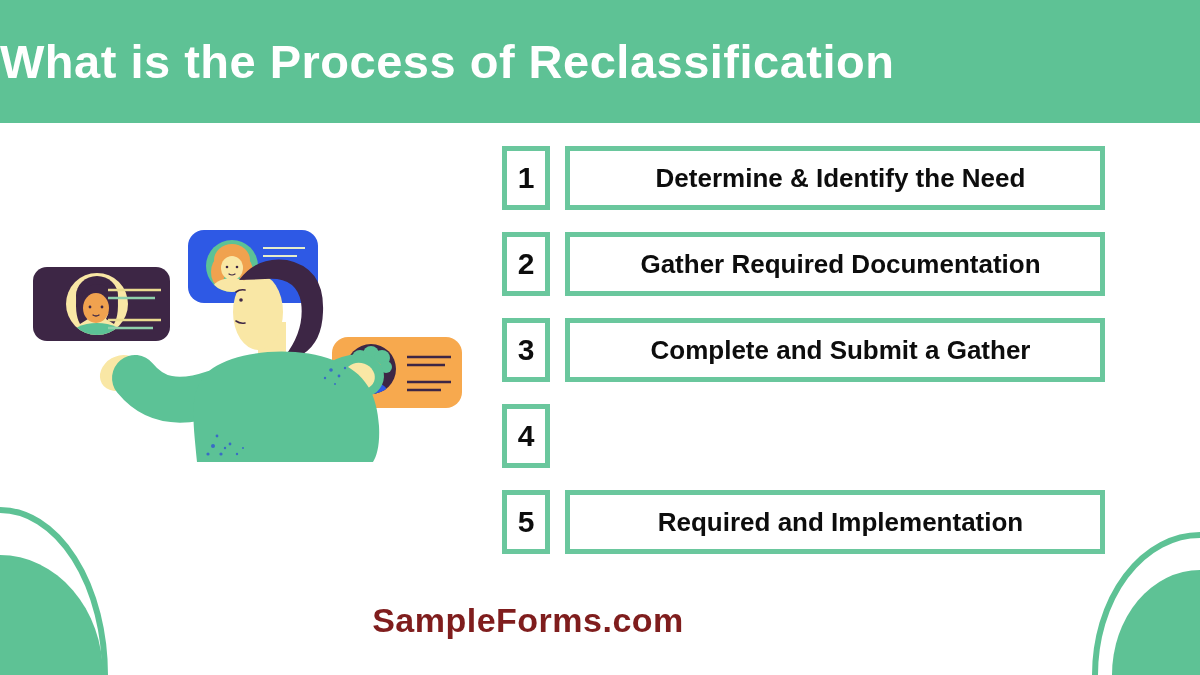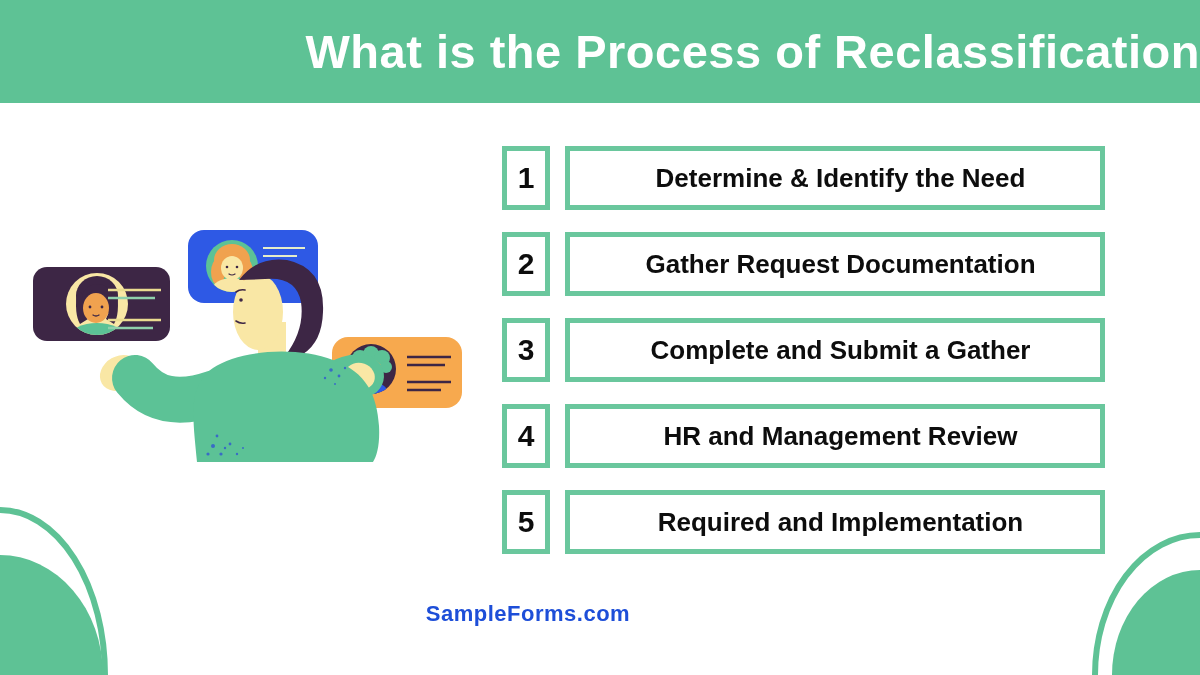--- a/index.html
+++ b/index.html
@@ -2,22 +2,22 @@
 <html><head>
 <meta charset="utf-8">
 <style>
   html,body{margin:0;padding:0;}
   .page{
     position:relative;width:1200px;height:675px;background:#ffffff;
     overflow:hidden;font-family:"Liberation Sans",sans-serif;
   }
   
   .header{
-    position:absolute;left:0;top:0;width:1200px;height:103px;
-    background:#5EC295;display:flex;align-items:center;justify-content:flex-end;
+    position:absolute;left:0;top:0;width:1200px;height:123px;
+    background:#5EC295;display:flex;align-items:center;justify-content:flex-start;
   }
   .header h1{
     margin:0;color:#ffffff;font-size:47px;font-weight:bold;letter-spacing:.5px;
   }
   
   .steps{position:absolute;left:502px;top:146px;width:603px;z-index:2;}
   .step-row{display:flex;margin-bottom:22px;height:64px;}
   .num-box{
     width:48px;height:64px;box-sizing:border-box;border:5px solid #6AC79D;
     background:#fff;display:flex;align-items:center;justify-content:center;
@@ -26,21 +26,21 @@
   .label-box{
     flex:1;margin-left:15px;height:64px;box-sizing:border-box;border:5px solid #6AC79D;
     background:#fff;display:flex;align-items:center;justify-content:center;
     font-size:26px;font-weight:bold;color:#0d0d0d;white-space:nowrap;padding-left:11px;
   }
   
   .illus{position:absolute;left:25px;top:218px;width:450px;height:250px;z-index:1;}
   
   .brand{
     position:absolute;left:0;top:601px;width:1056px;text-align:center;
-    font-size:22px;font-weight:bold;color:#1d4ed8;letter-spacing:.5px;z-index:2;
+    font-size:34px;font-weight:bold;color:#7f1d1d;letter-spacing:.5px;z-index:2;
   }
   
   .corner{position:absolute;z-index:0;}
   .corner.bl{left:0;bottom:0;}
   .corner.br{right:0;bottom:0;}
 </style>
 </head>
 <body>
 
 <div class="page">
@@ -155,29 +155,28 @@
     </g>
   </svg>
 
   <div class="steps">
     <div class="step-row">
       <div class="num-box">1</div>
       <div class="label-box">Determine &amp; Identify the Need</div>
     </div>
     <div class="step-row">
       <div class="num-box">2</div>
-      <div class="label-box">Gather Request Documentation</div>
+      <div class="label-box">Gather Required Documentation</div>
     </div>
     <div class="step-row">
       <div class="num-box">3</div>
       <div class="label-box">Complete and Submit a Gather</div>
     </div>
     <div class="step-row">
       <div class="num-box">4</div>
-      <div class="label-box">HR and Management Review</div>
     </div>
     <div class="step-row">
       <div class="num-box">5</div>
       <div class="label-box">Required and Implementation</div>
     </div>
   </div>
 
   <div class="brand">SampleForms.com</div>
 
   <svg class="corner bl" width="130" height="175" viewBox="0 0 130 175" aria-hidden="true">

